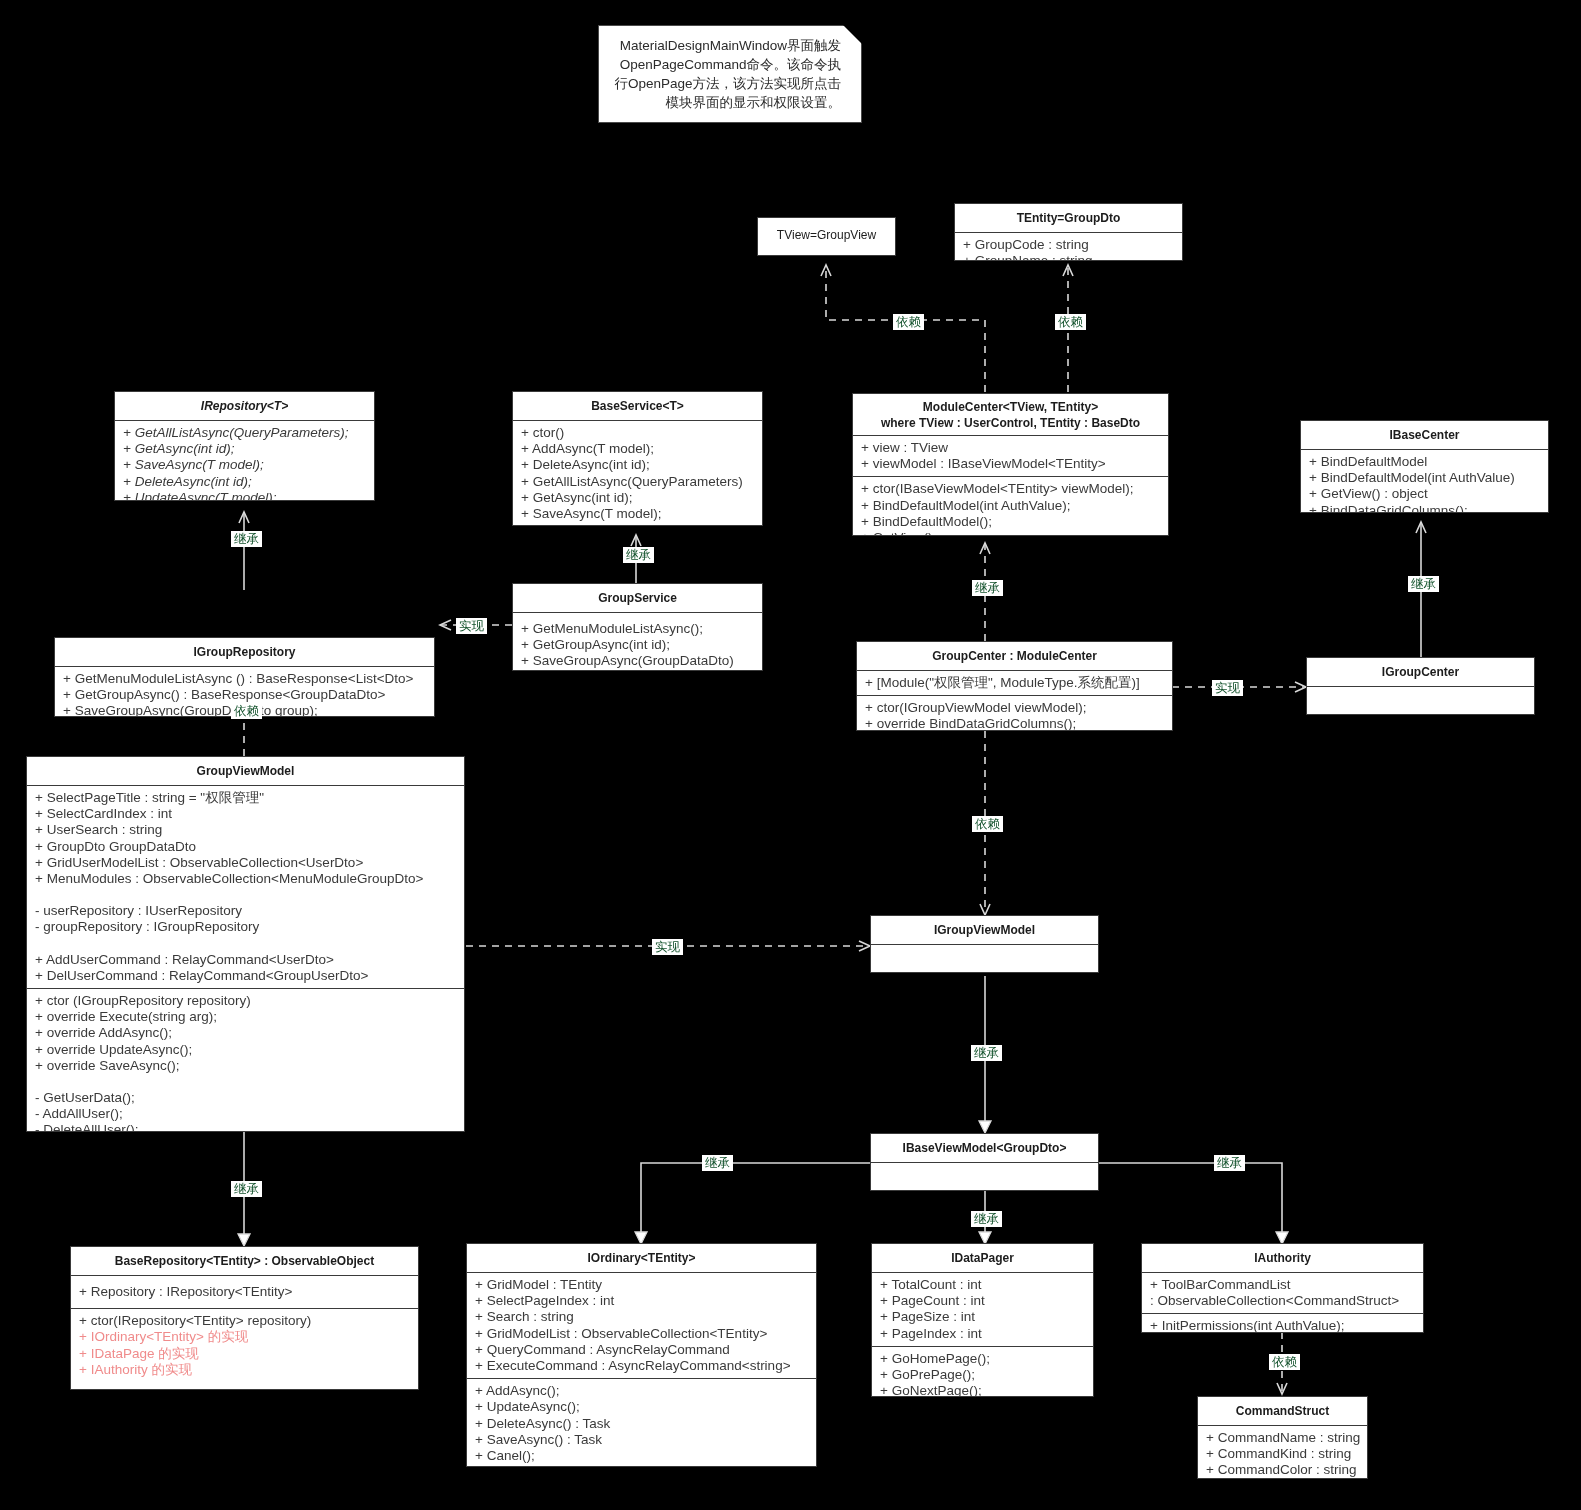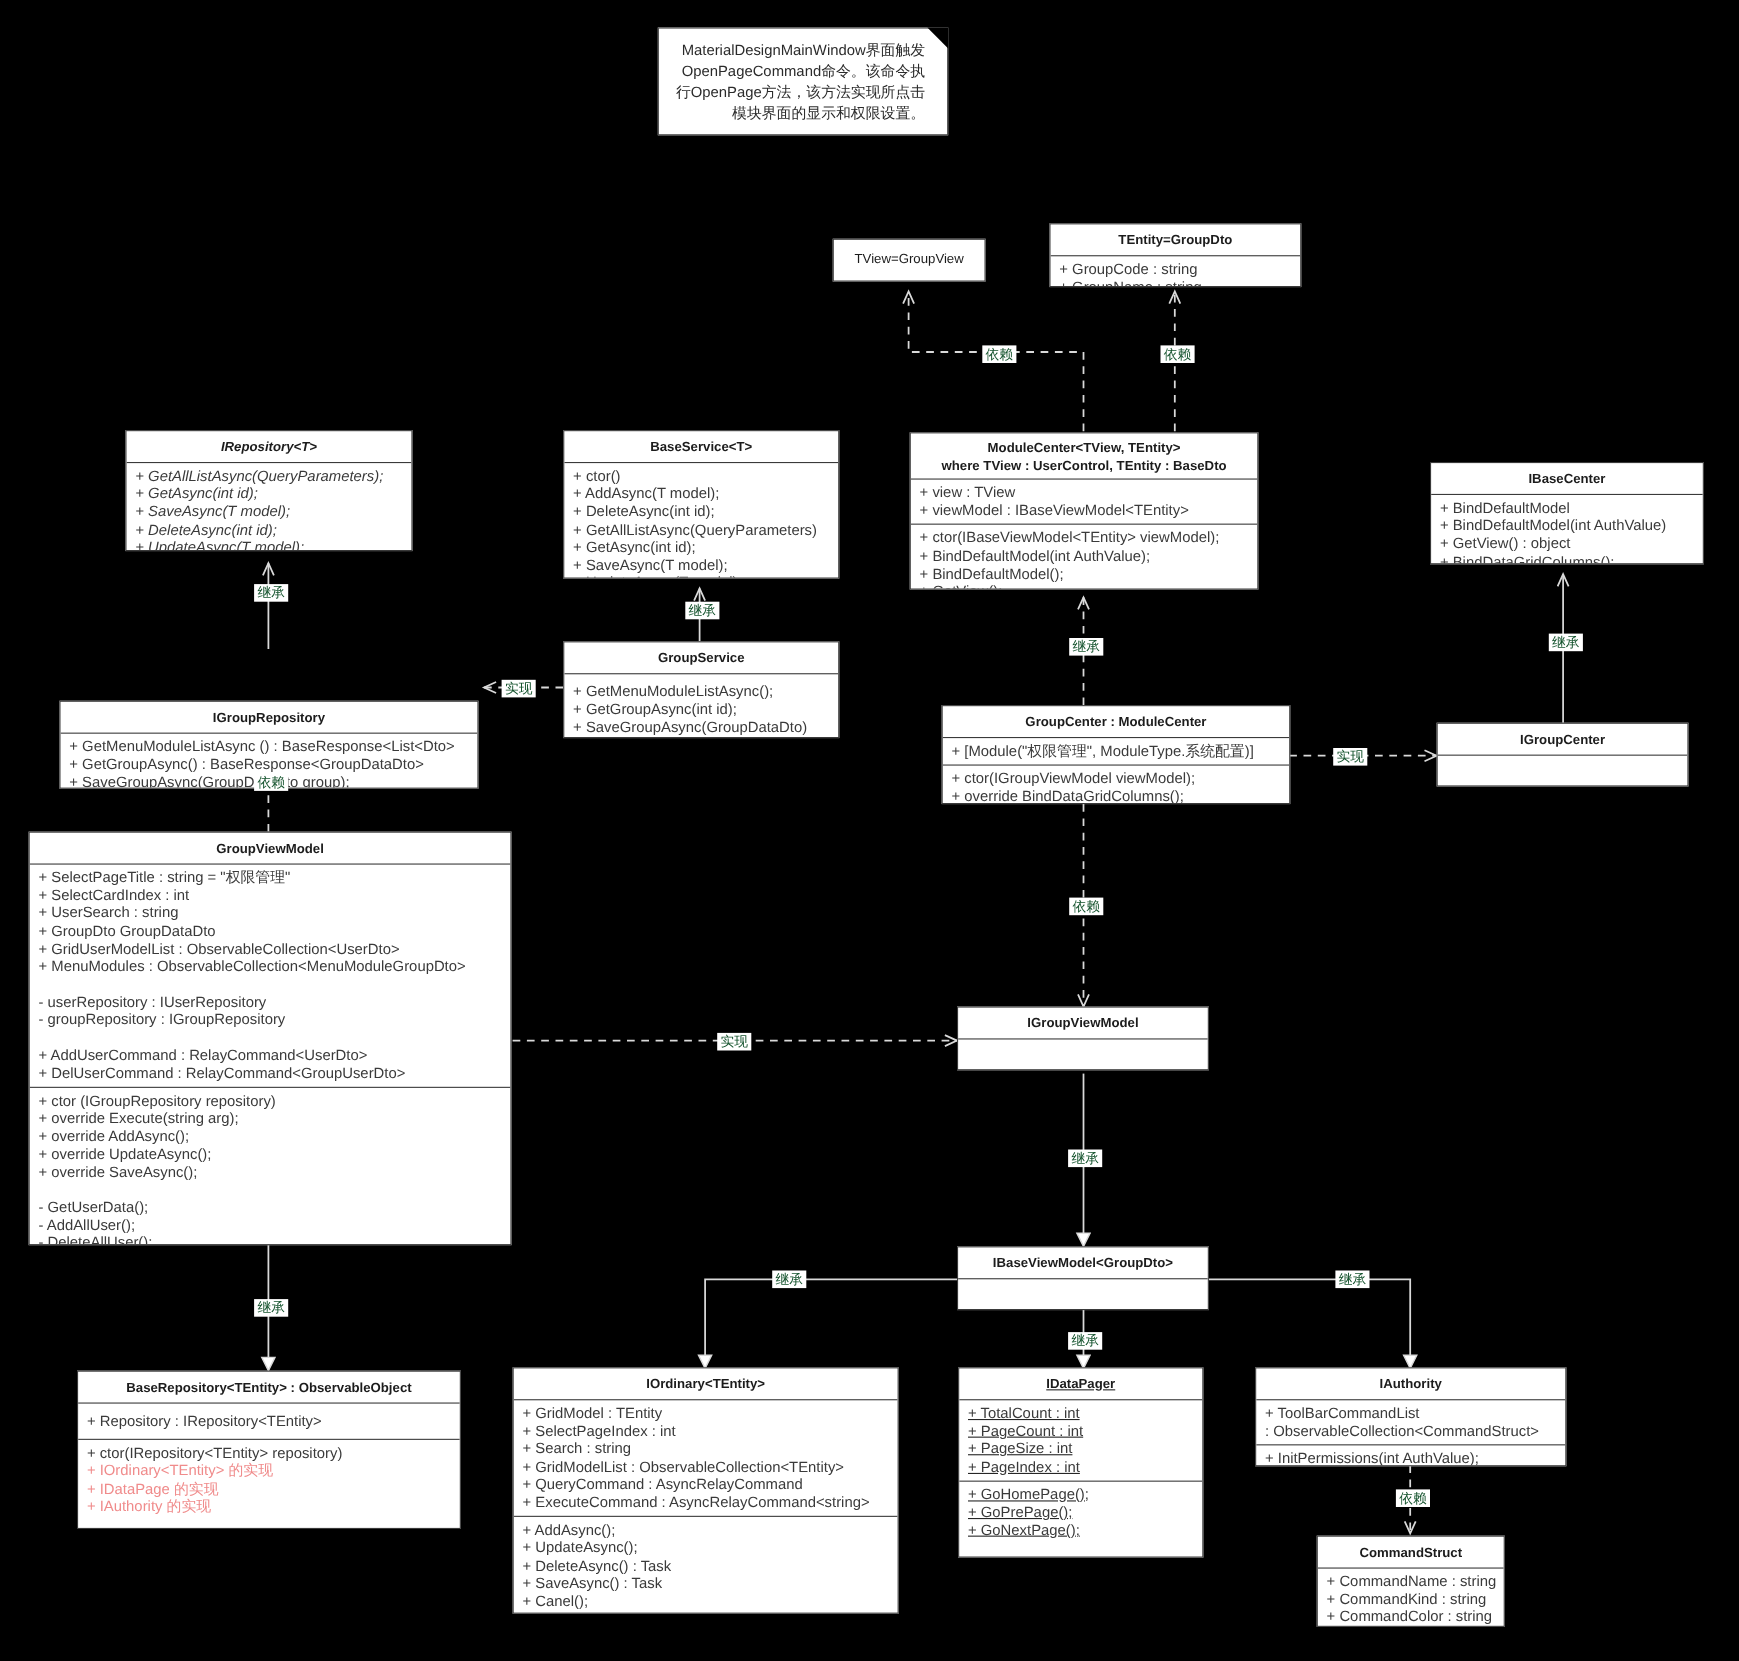--- a/index.html
+++ b/index.html
@@ -190,21 +190,21 @@
       <div class="row">+ ctor()</div>
       <div class="row">+ AddAsync(T model);</div>
       <div class="row">+ DeleteAsync(int id);</div>
       <div class="row">+ GetAllListAsync(QueryParameters)</div>
       <div class="row">+ GetAsync(int id);</div>
       <div class="row">+ SaveAsync(T model);</div>
       <div class="row">+ UpdateAsync(T model);</div>
     </div>
   </div>
 
-  <div class="uml" style="left:827px; top:393px; width:317px; height:143px;">
+  <div class="uml" style="left:852px; top:393px; width:317px; height:143px;">
     <div class="title" style="padding:5px 4px 4px 4px;">
       <div>ModuleCenter&lt;TView, TEntity&gt;</div>
       <div>where TView : UserControl, TEntity : BaseDto</div>
     </div>
     <div class="sep compartment">
       <div class="row">+ view : TView</div>
       <div class="row">+ viewModel : IBaseViewModel&lt;TEntity&gt;</div>
     </div>
     <div class="sep compartment">
       <div class="row">+ ctor(IBaseViewModel&lt;TEntity&gt; viewModel);</div>
@@ -324,21 +324,21 @@
     </div>
     <div class="sep compartment">
       <div class="row">+ AddAsync();</div>
       <div class="row">+ UpdateAsync();</div>
       <div class="row">+ DeleteAsync() : Task</div>
       <div class="row">+ SaveAsync() : Task</div>
       <div class="row">+ Canel();</div>
     </div>
   </div>
 
-  <div class="uml" style="left:871px; top:1243px; width:223px; height:173px;text-decoration:underline;">
+  <div class="uml" style="left:871px; top:1243px; width:223px; height:154px;">
     <div class="title">IDataPager</div>
     <div class="sep compartment">
       <div class="row">+ TotalCount : int</div>
       <div class="row">+ PageCount : int</div>
       <div class="row">+ PageSize : int</div>
       <div class="row">+ PageIndex : int</div>
     </div>
     <div class="sep compartment">
       <div class="row">+ GoHomePage();</div>
       <div class="row">+ GoPrePage();</div>

